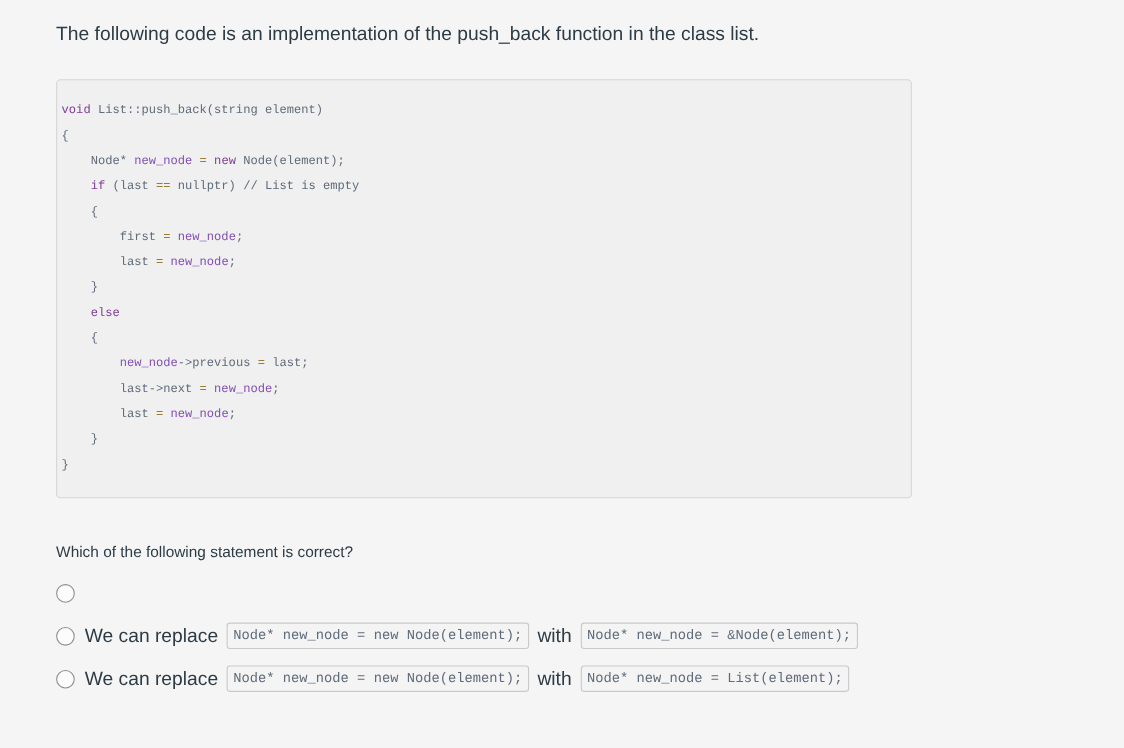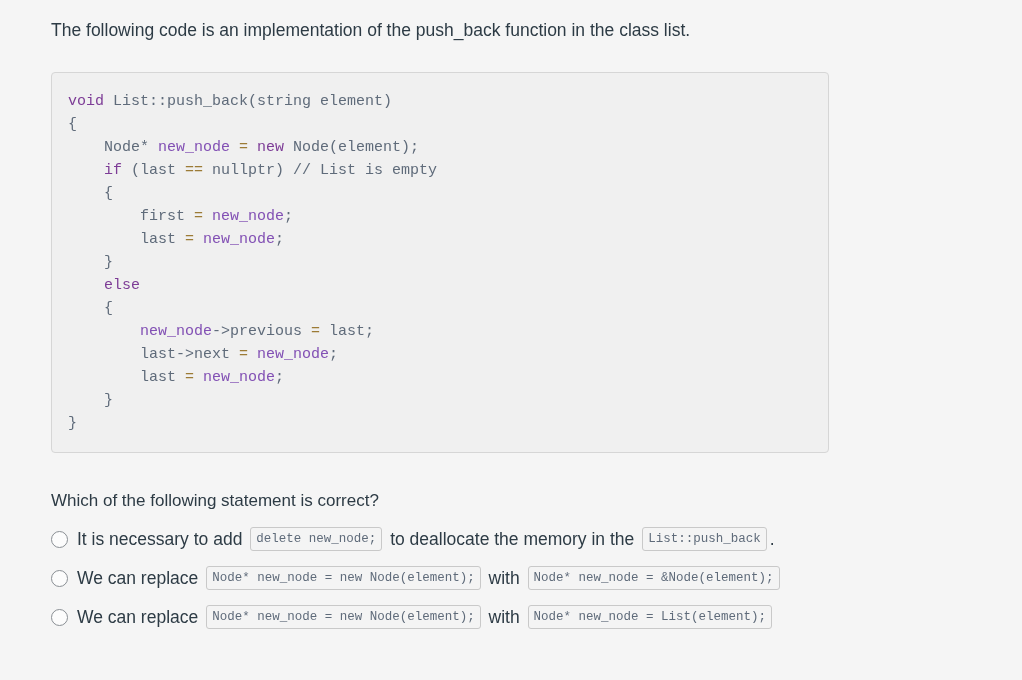--- a/index.html
+++ b/index.html
@@ -19,36 +19,36 @@
     margin: 2px 0 0 0;
     font-size: 17.5px;
     line-height: 24px;
     color: var(--text-c, #2d3b45);
   }
   .code-box {
     margin: 30px 0 0 0;
     background: var(--code-bg, #f0f0f0);
     border: 1px solid var(--code-border, #d6d6d6);
     border-radius: 4px;
-    padding: 17px 16px;
+    padding: 17px 4px;
     font-family: "Liberation Mono", monospace;
-    font-size: 15px;
+    font-size: 11px;
     line-height: 23px;
     color: var(--plain-c, #5f6b7a);
     white-space: pre;
   }
   .code-line { white-space: pre; }
   .tok-keyword    { color: var(--keyword-c, #7d3c96); }
   .tok-identifier { color: var(--identifier-c, #8250b4); }
   .tok-operator   { color: var(--operator-c, #9c7b36); }
   .tok-comment    { color: var(--comment-c, #5f6b7a); }
   .tok-plain      { color: var(--plain-c, #5f6b7a); }
   .question {
     margin: 36px 0 0 0;
-    font-size: 17px;
+    font-size: 14px;
     line-height: 24px;
     color: var(--text-c, #2d3b45);
   }
   .options { margin-top: 10px; }
   .option-row {
     display: flex;
     align-items: center;
     margin-top: 13px;
     min-height: 26px;
   }
@@ -94,21 +94,20 @@
 
   <p class="intro">The following code is an implementation of the push_back function in the class list.</p>
 
   <div class="code-box" id="code-box"><div class="code-line"><span class="tok-keyword">void</span><span class="tok-plain"> List::push_back(string element)</span></div><div class="code-line"><span class="tok-plain">{</span></div><div class="code-line"><span class="tok-plain">    Node* </span><span class="tok-identifier">new_node</span><span class="tok-plain"> </span><span class="tok-operator">=</span><span class="tok-plain"> </span><span class="tok-keyword">new</span><span class="tok-plain"> Node(element);</span></div><div class="code-line"><span class="tok-plain">    </span><span class="tok-keyword">if</span><span class="tok-plain"> (last </span><span class="tok-operator">==</span><span class="tok-plain"> nullptr) </span><span class="tok-comment">// List is empty</span></div><div class="code-line"><span class="tok-plain">    {</span></div><div class="code-line"><span class="tok-plain">        first </span><span class="tok-operator">=</span><span class="tok-plain"> </span><span class="tok-identifier">new_node</span><span class="tok-plain">;</span></div><div class="code-line"><span class="tok-plain">        last </span><span class="tok-operator">=</span><span class="tok-plain"> </span><span class="tok-identifier">new_node</span><span class="tok-plain">;</span></div><div class="code-line"><span class="tok-plain">    }</span></div><div class="code-line"><span class="tok-plain">    </span><span class="tok-keyword">else</span></div><div class="code-line"><span class="tok-plain">    {</span></div><div class="code-line"><span class="tok-plain">        </span><span class="tok-identifier">new_node</span><span class="tok-plain">-&gt;previous </span><span class="tok-operator">=</span><span class="tok-plain"> last;</span></div><div class="code-line"><span class="tok-plain">        last-&gt;next </span><span class="tok-operator">=</span><span class="tok-plain"> </span><span class="tok-identifier">new_node</span><span class="tok-plain">;</span></div><div class="code-line"><span class="tok-plain">        last </span><span class="tok-operator">=</span><span class="tok-plain"> </span><span class="tok-identifier">new_node</span><span class="tok-plain">;</span></div><div class="code-line"><span class="tok-plain">    }</span></div><div class="code-line"><span class="tok-plain">}</span></div></div>
 
   <p class="question">Which of the following statement is correct?</p>
 
   <div class="options" id="options">
       <div class="option-row">
         <span class="radio"></span>
-        <span class="opt-label"><span>It is necessary to add </span><span class="chip">delete new_node;</span><span> to deallocate the memory in the </span><span class="chip">List::push_back</span><span>.</span></span>
       </div>
       <div class="option-row">
         <span class="radio"></span>
         <span class="opt-label"><span>We can replace </span><span class="chip">Node* new_node = new Node(element);</span><span> with </span><span class="chip">Node* new_node = &amp;Node(element);</span></span>
       </div>
       <div class="option-row">
         <span class="radio"></span>
         <span class="opt-label"><span>We can replace </span><span class="chip">Node* new_node = new Node(element);</span><span> with </span><span class="chip">Node* new_node = List(element);</span></span>
       </div>
     </div>

